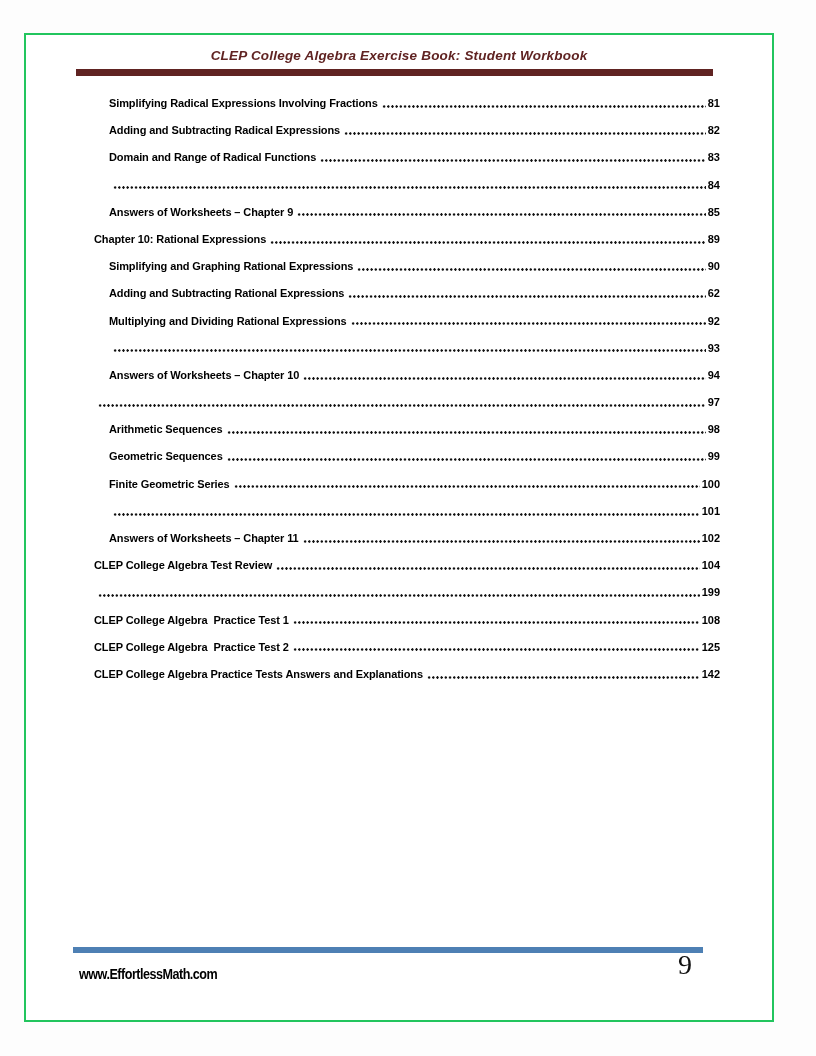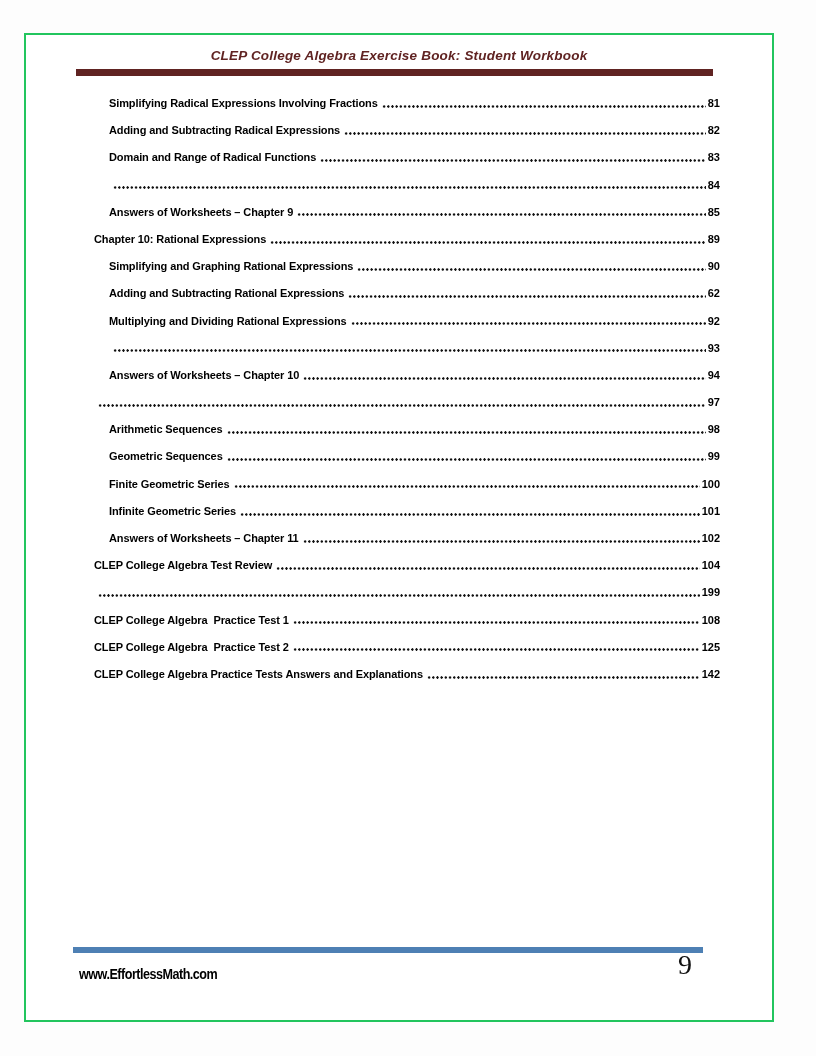--- a/index.html
+++ b/index.html
@@ -181,21 +181,20 @@
       <span class="toc-label">Geometric Sequences</span>
       <span class="toc-dots"></span>
       <span class="toc-page">99</span>
     </div>
       <div class="toc-row level-1">
       <span class="toc-label">Finite Geometric Series</span>
       <span class="toc-dots"></span>
       <span class="toc-page">100</span>
     </div>
       <div class="toc-row level-1">
-      <span class="toc-label">Infinite Geometric Series</span>
       <span class="toc-dots"></span>
       <span class="toc-page">101</span>
     </div>
       <div class="toc-row level-1">
       <span class="toc-label">Answers of Worksheets – Chapter 11</span>
       <span class="toc-dots"></span>
       <span class="toc-page">102</span>
     </div>
       <div class="toc-row level-0">
       <span class="toc-label">CLEP College Algebra Test Review</span>

